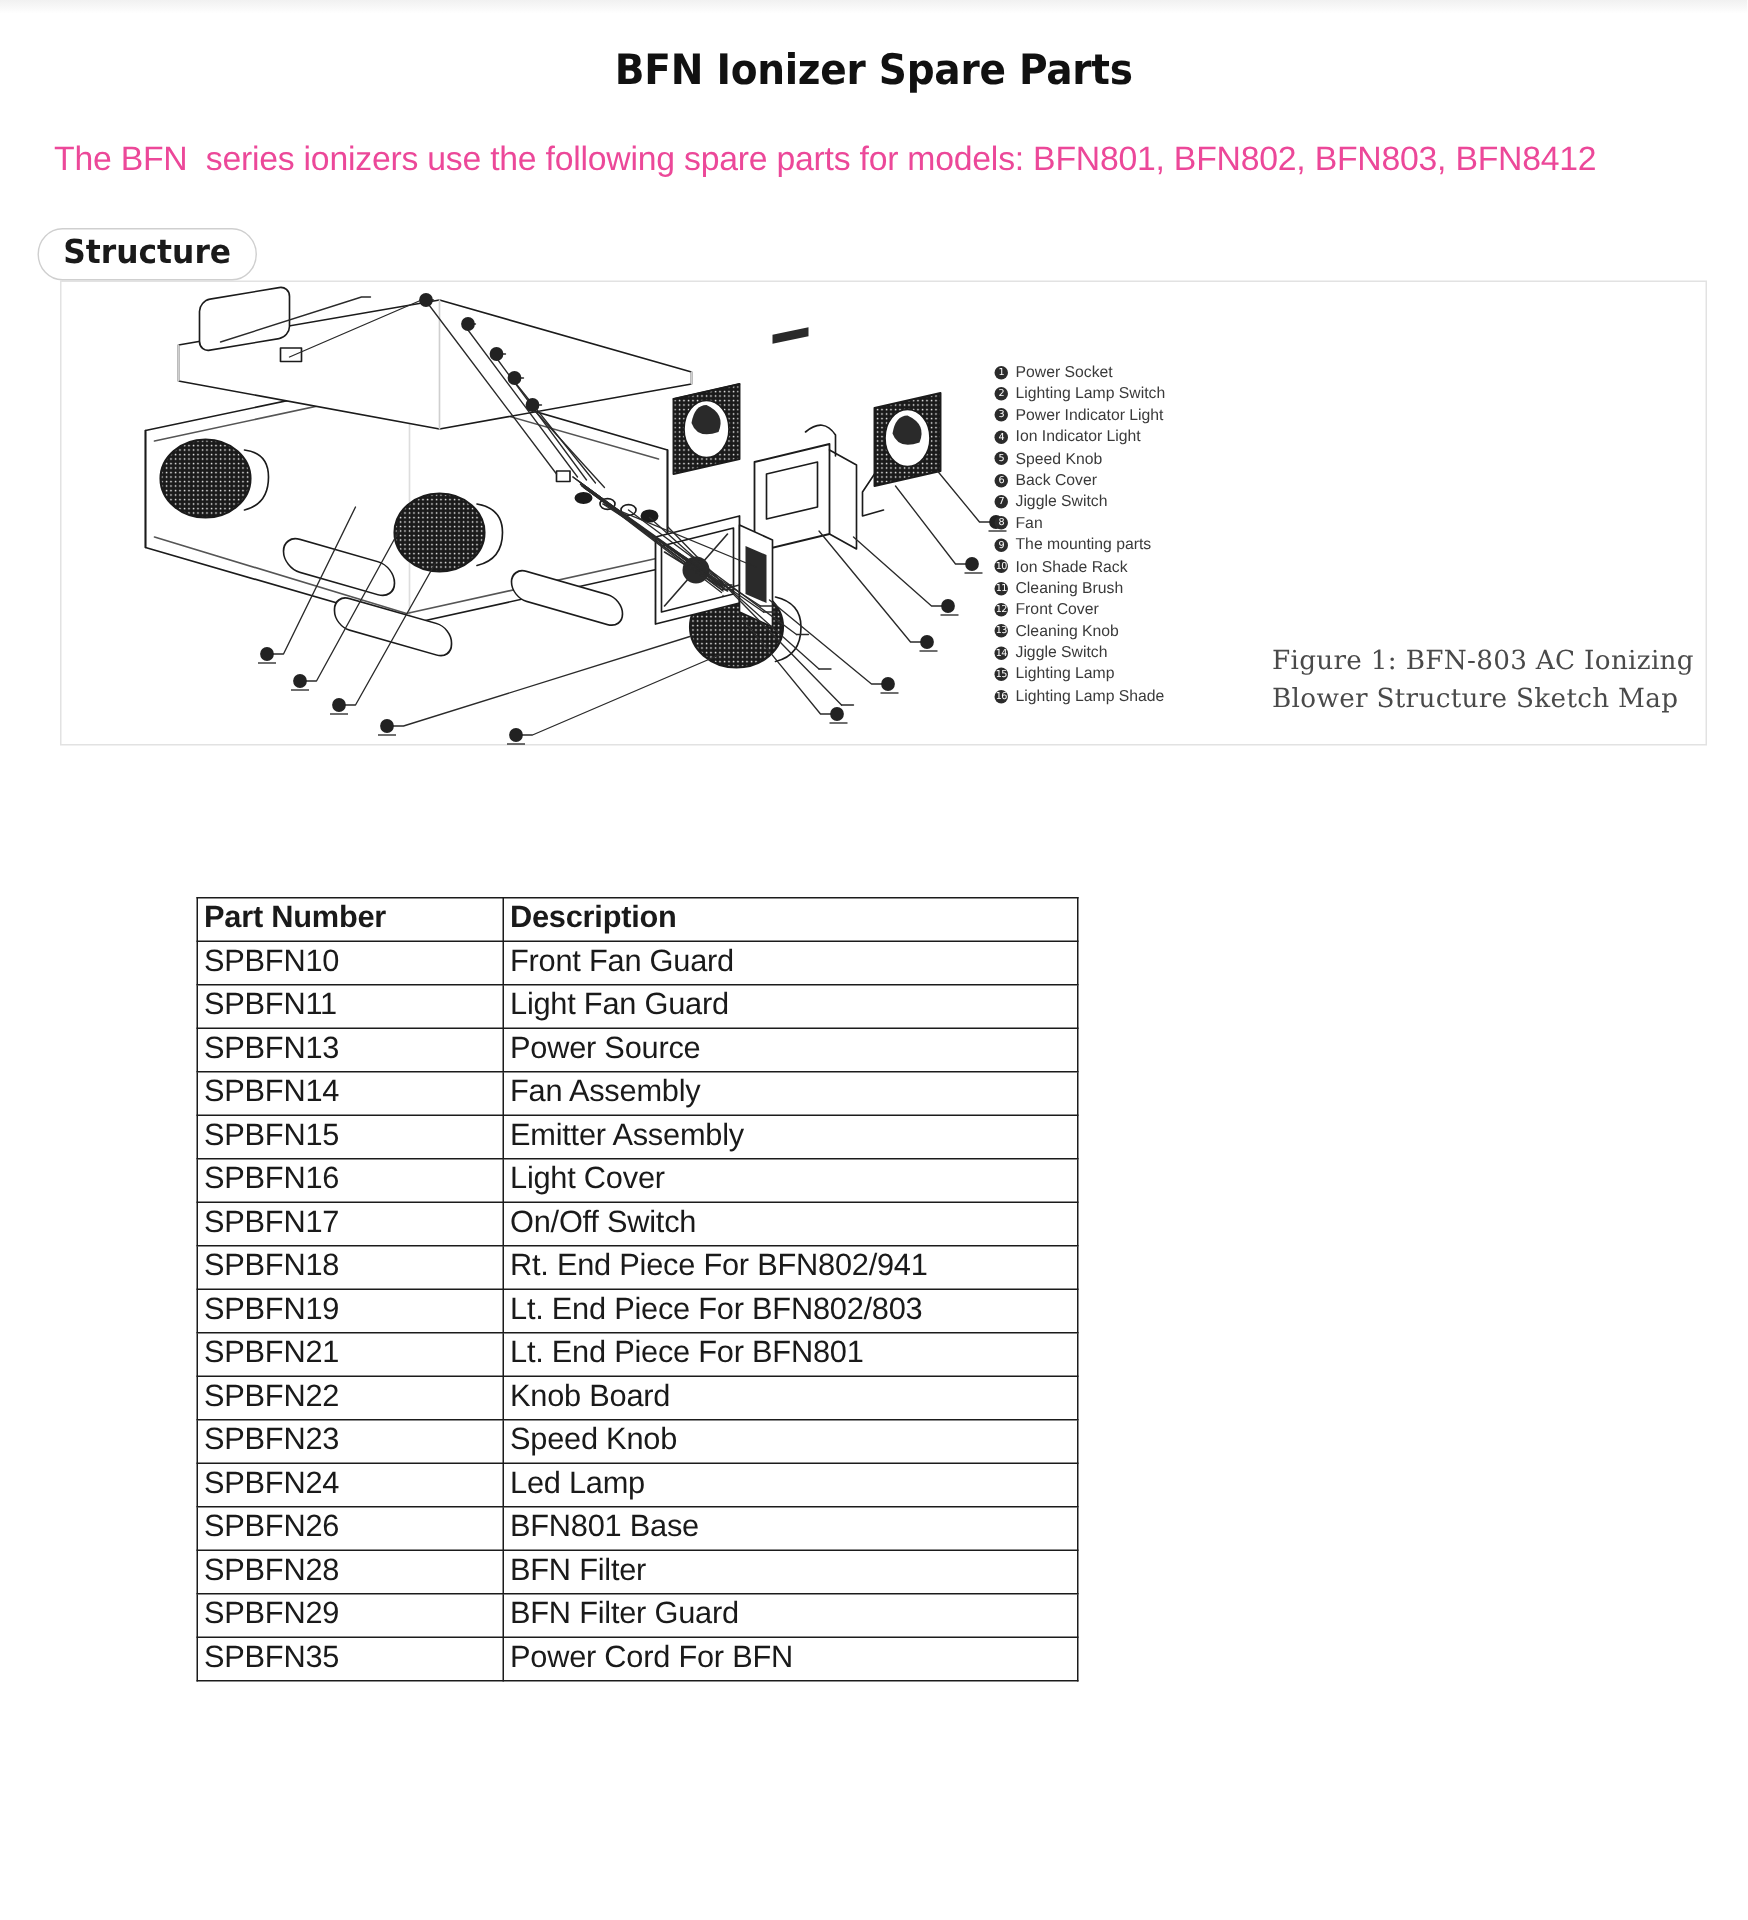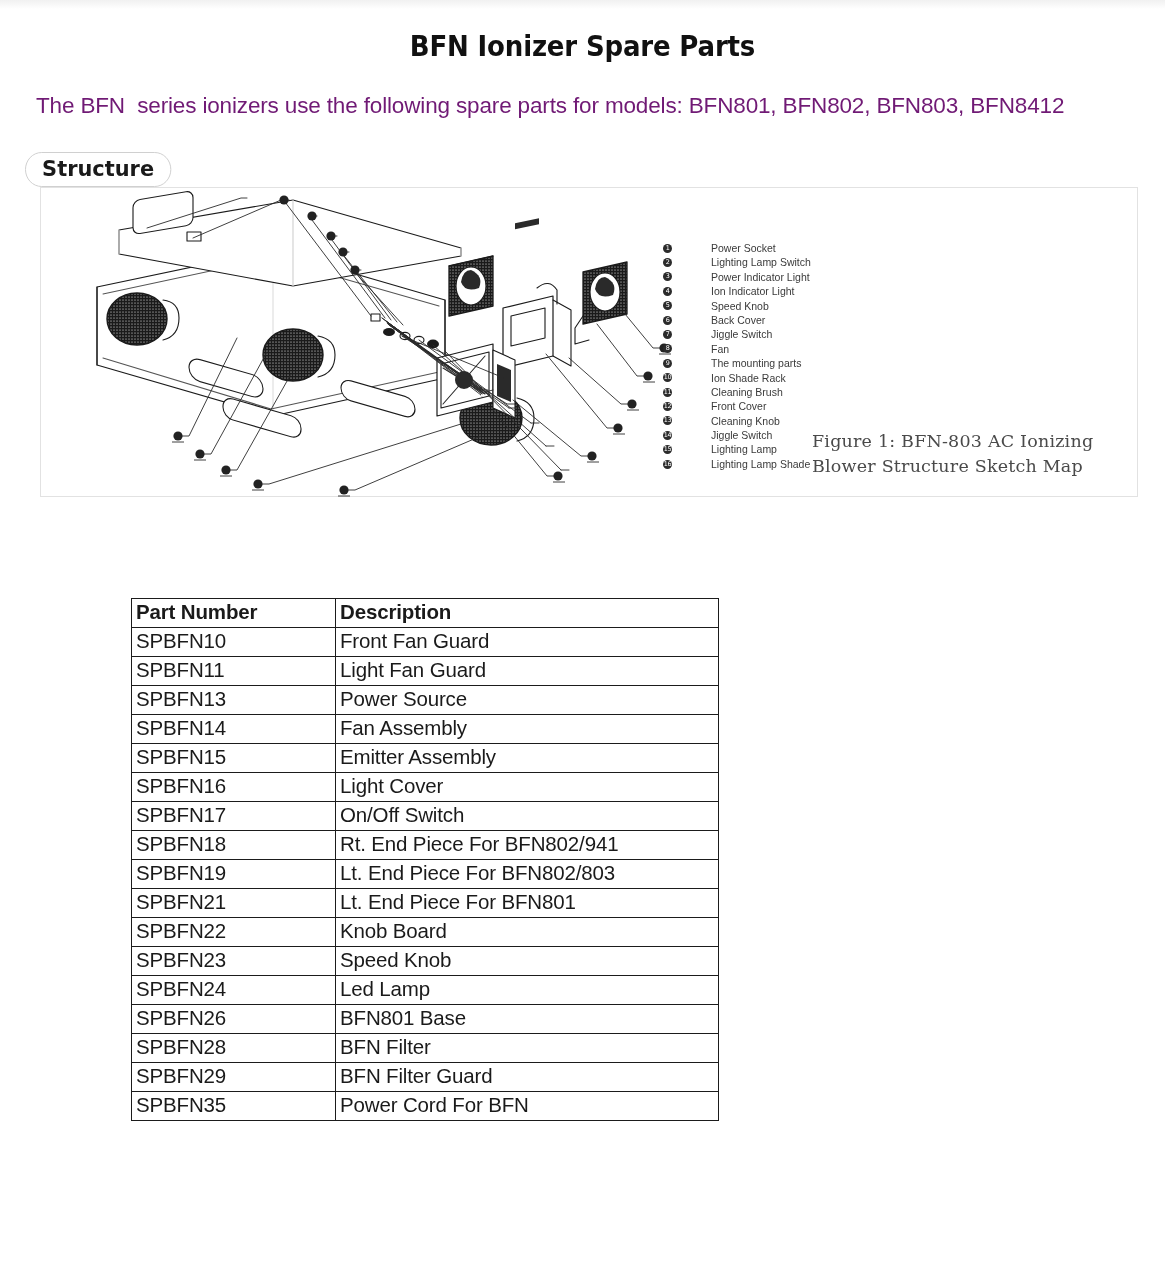--- a/index.html
+++ b/index.html
@@ -43,21 +43,21 @@
   }
 
   
   .intro {
     position: absolute;
     top: 70px;
     left: 36px;
     width: 1115px;
     font-family: "Liberation Sans", sans-serif;
     font-size: 22.5px;
-    color: #701a75;
+    color: #ec4899;
     white-space: pre;
     letter-spacing: -0.15px;
   }
 
   
   .structure-badge {
     position: absolute;
     top: 152px;
     left: 25px;
     padding: 3px 17px 5px 17px;
@@ -118,27 +118,27 @@
     background: #2b2b2b;
     color: #ffffff;
     font-size: 6.4px;
     font-family: "DejaVu Sans", sans-serif;
     line-height: 9px;
     text-align: center;
     margin-right: 5px;
     overflow: hidden;
     letter-spacing: -0.4px;
   }
-  .legend-label { flex: 1 1 auto; margin-left: 34px; }
+  .legend-label { flex: 1 1 auto; }
 
   
   .fig-caption {
     position: absolute;
     top: 429px;
-    left: 812px;
+    left: 848px;
     width: 300px;
     font-family: "DejaVu Serif", serif;
     font-size: 17.5px;
     line-height: 25px;
     color: #4a4a4a;
     white-space: pre-line;
     letter-spacing: 0.2px;
   }
 
   

